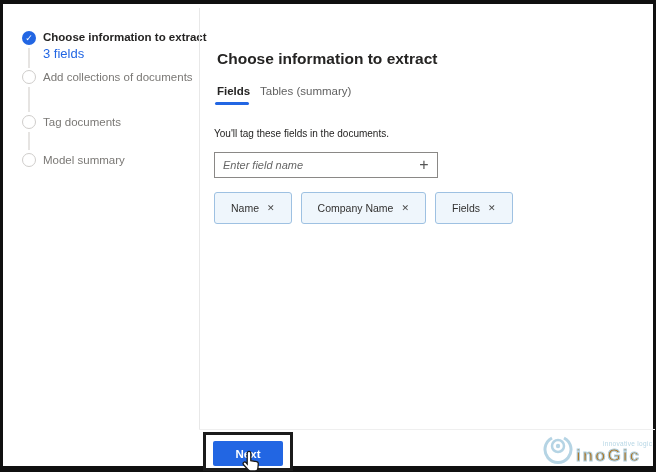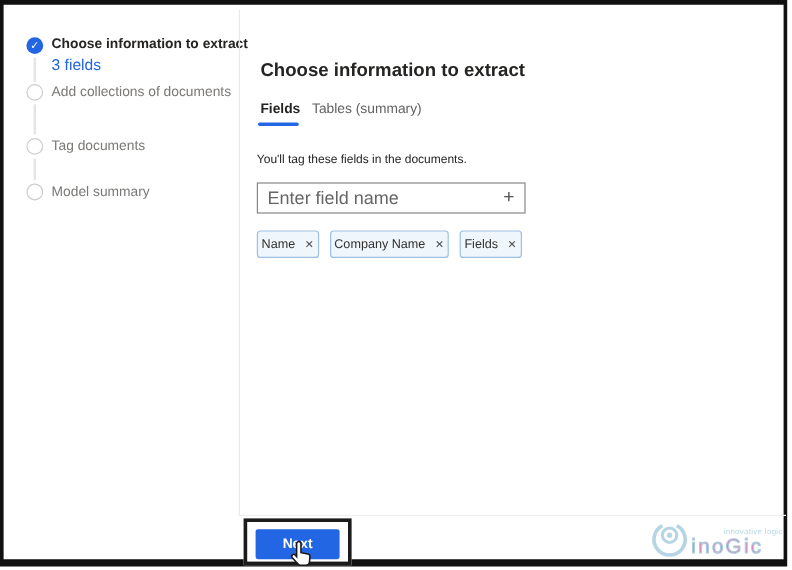--- a/index.html
+++ b/index.html
@@ -26,45 +26,45 @@
   
   .page-title { position:absolute; left:214px; top:46px; font-size:15.5px; font-weight:700; color:#252423; }
   .tab { position:absolute; top:81px; font-size:11.5px; cursor:pointer; white-space:nowrap; }
   .tab.active { left:214px; font-weight:700; color:#252423; }
   .tab.inactive { left:257px; color:#616161; }
   .tab-underline { position:absolute; left:212px; top:98px; width:34px; height:2.5px; background:#2266e3; border-radius:2px; }
   .description { position:absolute; left:211px; top:124px; font-size:10px; color:#252423; }
 
   .field-input-wrap { position:absolute; left:211px; top:148px; width:224px; height:26px;
                       border:1px solid #8a8886; background:#fff; display:flex; align-items:center; }
-  .field-input-wrap input { flex:1; border:none; outline:none; font-size:15px; padding:0 8px;
-                            font-family:"Liberation Sans", sans-serif; color:#252423; background:transparent; min-width:0; }
+  .field-input-wrap input { flex:1; border:none; outline:none; font-size:11px; padding:0 8px;
+                            font-family:"Liberation Sans", sans-serif; color:#252423; background:transparent; min-width:0;font-style:italic; }
   .field-input-wrap input::placeholder { color:#666; }
   .plus-btn { width:26px; text-align:center; font-size:16px; font-weight:400; color:#555; cursor:pointer; }
 
   .tags-row { position:absolute; left:211px; top:188px; display:flex; gap:9px; }
-  .tag { display:inline-flex; align-items:center; height:23px; padding:0 3px;
+  .tag { display:inline-flex; align-items:center; height:32px; padding:0 16px;
          background:#eff6fc; border:1px solid #9ec1e2; border-radius:3px; font-size:10.5px; color:#323130; }
   .tag .x { margin-left:8px; font-size:9px; color:#4a4a4a; cursor:pointer; }
 
   
   .footer-line { position:absolute; left:196px; top:425px; width:456px; height:1px; background:#efefef; }
   .next-highlight { position:absolute; left:200px; top:428px; width:90px; height:39px;
                     border:3px solid #1b1b1b; background:#fff; }
   .next-btn { position:absolute; left:210px; top:437px; width:70px; height:25px; background:#2266e3;
               border:none; border-radius:2px; color:#fff; font-size:11.5px; font-weight:600;
               font-family:"Liberation Sans", sans-serif; cursor:pointer; }
   .cursor { position:absolute; left:236px; top:446px; width:22px; height:26px; pointer-events:none; }
 
   
   .watermark { position:absolute; left:540px; top:430px; width:112px; height:36px; opacity:.85; }
   .wm-icon { position:absolute; left:0; top:0; }
   .wm-tagline { position:absolute; left:60px; top:6px; font-size:6.5px; color:#a9cfe0; letter-spacing:.3px; white-space:nowrap; }
-  .wm-brand { position:absolute; left:33px; top:12px; font-size:17px; font-weight:400; letter-spacing:2px;
-              color:#ec4899; -webkit-text-stroke:1px #9fc6da; }
+  .wm-brand { position:absolute; left:33px; top:12px; font-size:17px; font-weight:700; letter-spacing:2px;
+              color:#a16207; -webkit-text-stroke:1px #9fc6da; }
 </style>
 </head>
 <body>
 
 <div class="frame">
 
   <div class="sidebar">
 
     <div class="step-circle done" style="left:16px; top:23px;">
       <span>✓</span>

